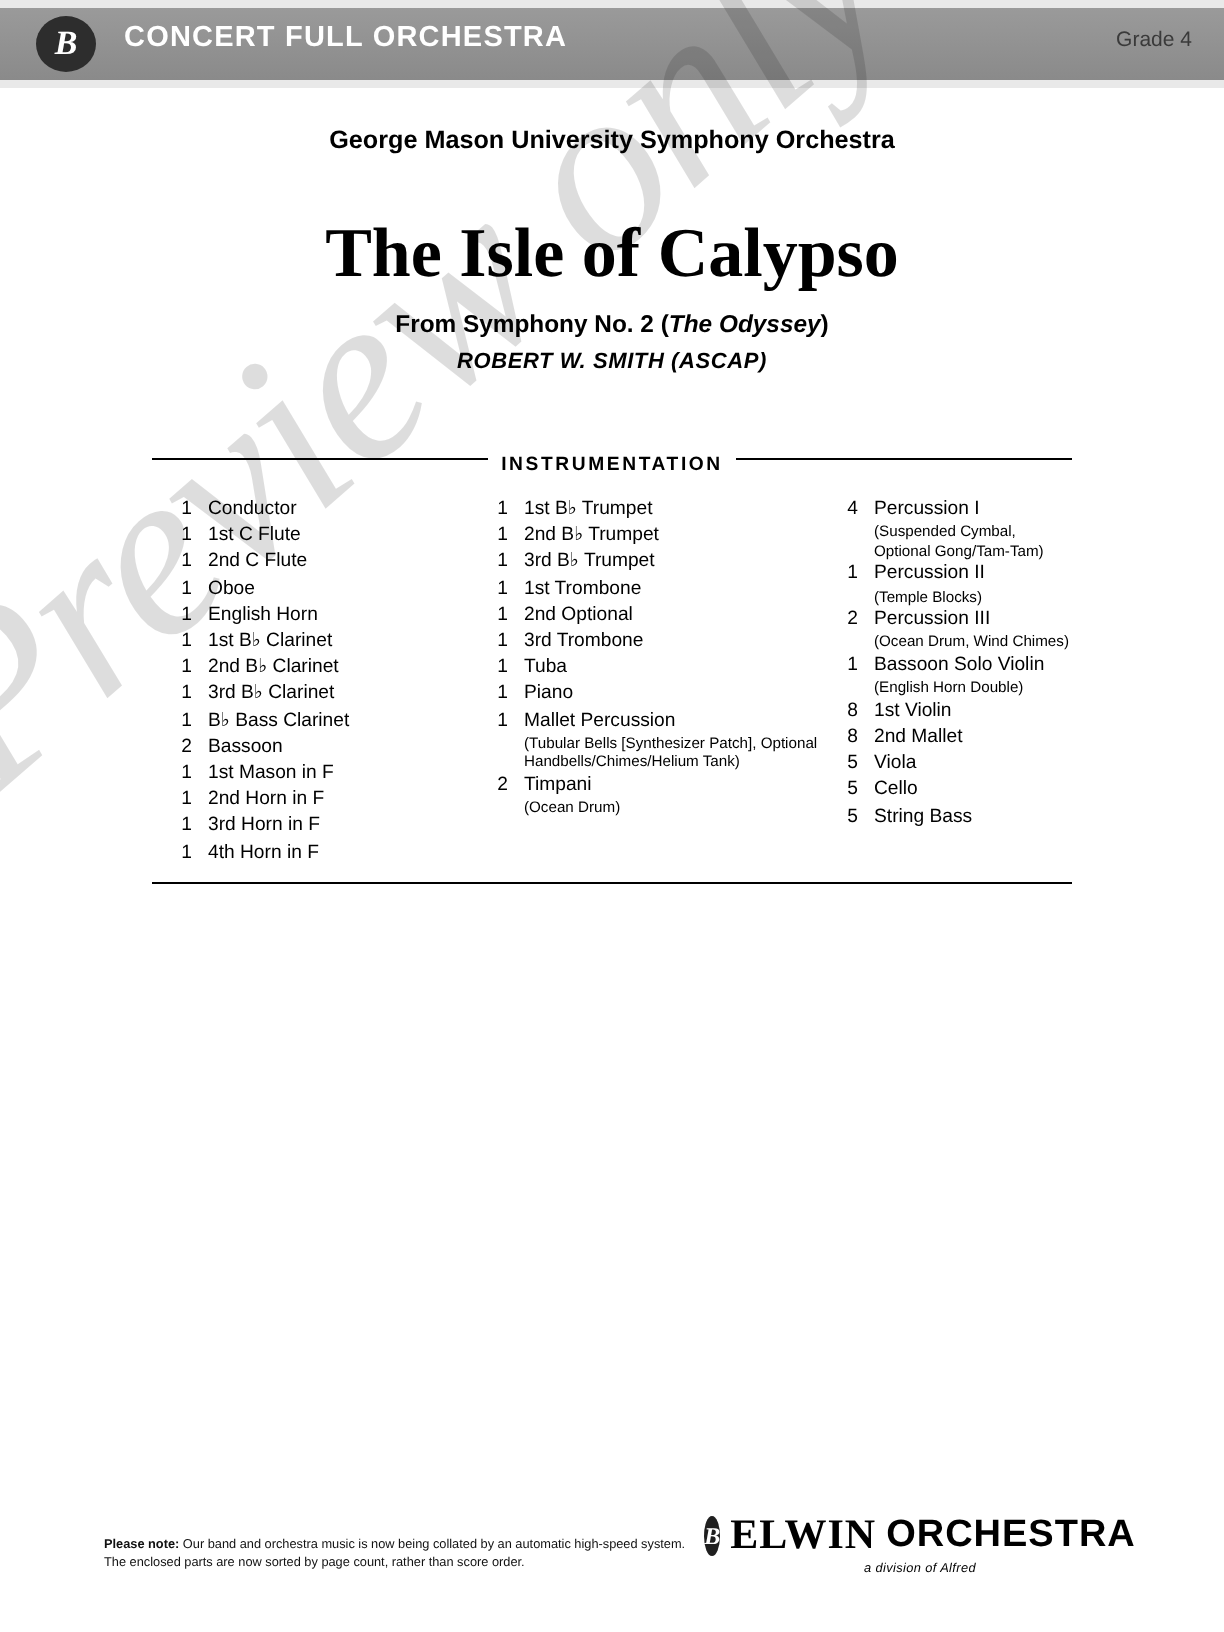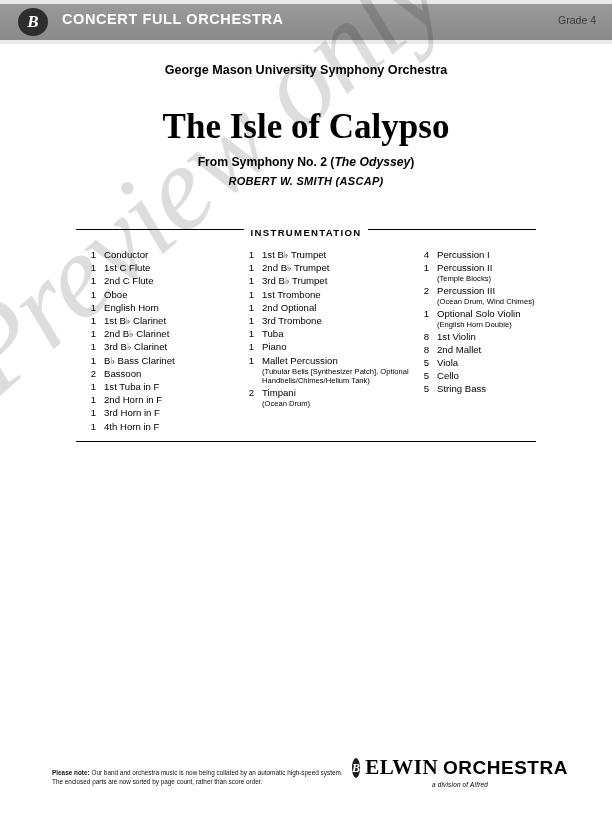--- a/index.html
+++ b/index.html
@@ -298,21 +298,21 @@
         <div class="instr-row">
           <div class="qty">1</div>
           <div class="nm">B♭ Bass Clarinet</div>
         </div>
         <div class="instr-row">
           <div class="qty">2</div>
           <div class="nm">Bassoon</div>
         </div>
         <div class="instr-row">
           <div class="qty">1</div>
-          <div class="nm">1st Tuba in F</div>
+          <div class="nm">1st Mason in F</div>
         </div>
         <div class="instr-row">
           <div class="qty">1</div>
           <div class="nm">2nd Horn in F</div>
         </div>
         <div class="instr-row">
           <div class="qty">1</div>
           <div class="nm">3rd Horn in F</div>
         </div>
         <div class="instr-row">
@@ -362,33 +362,34 @@
           <div class="qty">2</div>
           <div class="nm">Timpani</div>
         </div>
         <div class="instr-note">(Ocean Drum)</div>
       </div>
     <div class="instr-col c3">
         <div class="instr-row">
           <div class="qty">4</div>
           <div class="nm">Percussion I</div>
         </div>
+        <div class="instr-note">(Suspended Cymbal, Optional Gong/Tam-Tam)</div>
         <div class="instr-row">
           <div class="qty">1</div>
           <div class="nm">Percussion II</div>
         </div>
         <div class="instr-note">(Temple Blocks)</div>
         <div class="instr-row">
           <div class="qty">2</div>
           <div class="nm">Percussion III</div>
         </div>
         <div class="instr-note">(Ocean Drum, Wind Chimes)</div>
         <div class="instr-row">
           <div class="qty">1</div>
-          <div class="nm">Optional Solo Violin</div>
+          <div class="nm">Bassoon Solo Violin</div>
         </div>
         <div class="instr-note">(English Horn Double)</div>
         <div class="instr-row">
           <div class="qty">8</div>
           <div class="nm">1st Violin</div>
         </div>
         <div class="instr-row">
           <div class="qty">8</div>
           <div class="nm">2nd Mallet</div>
         </div>

